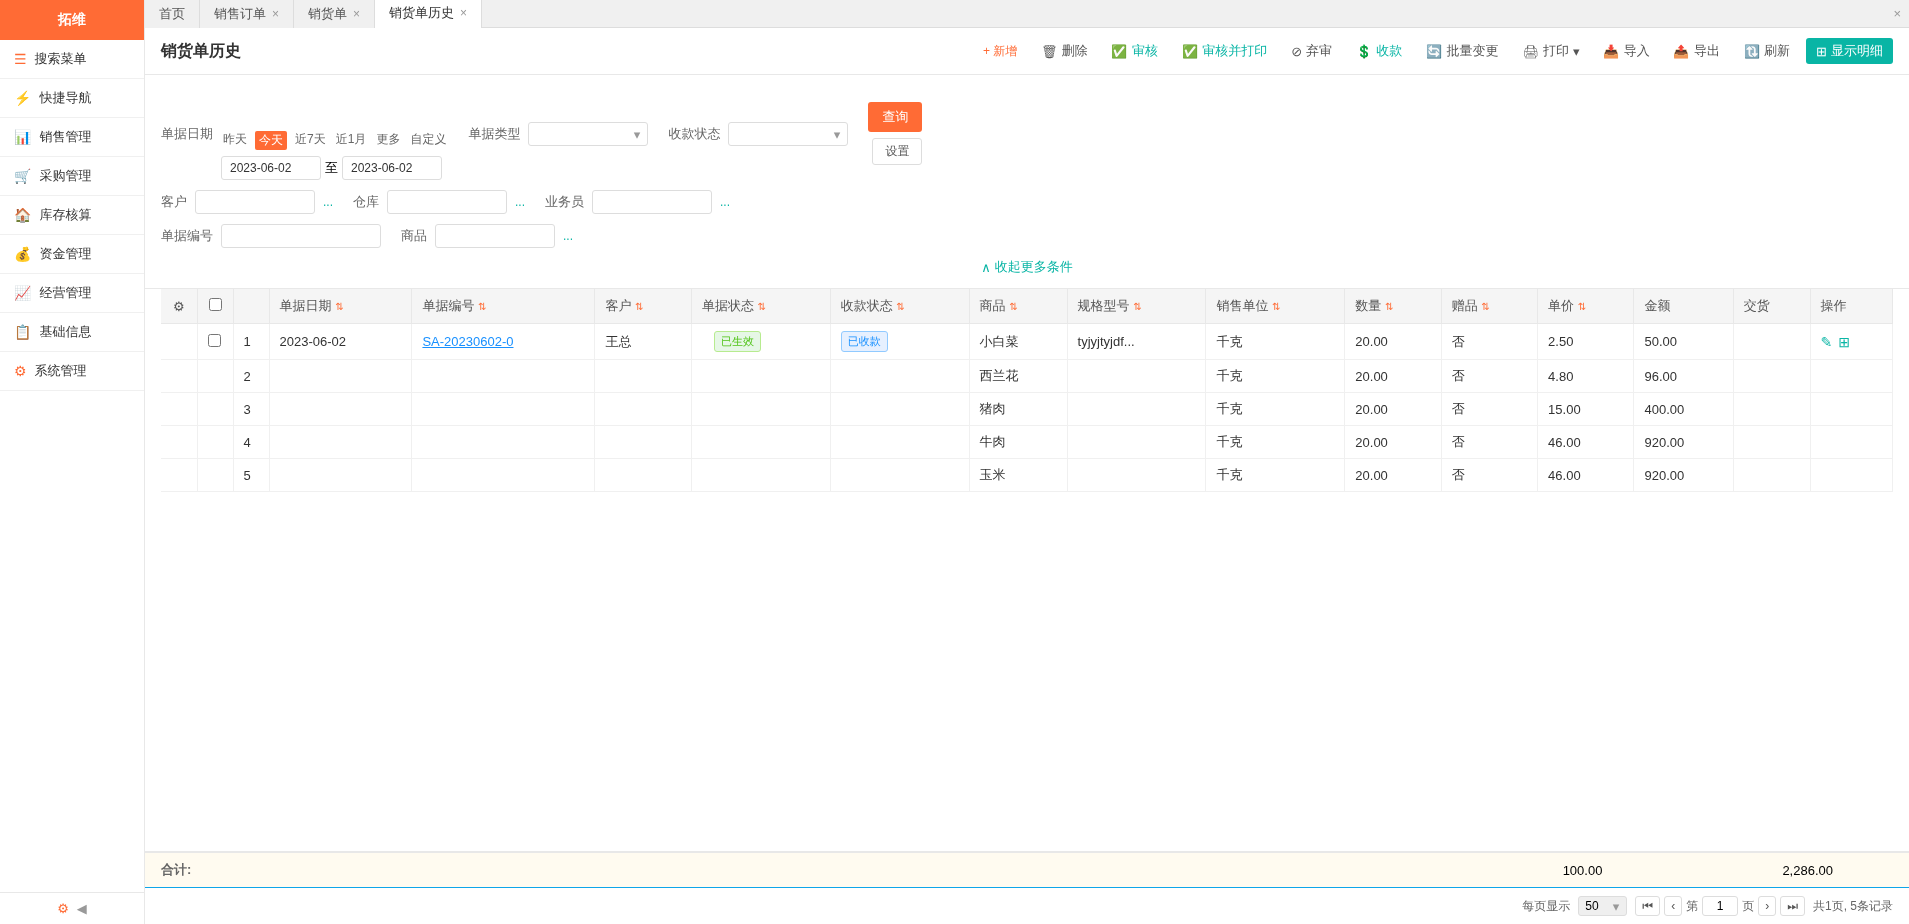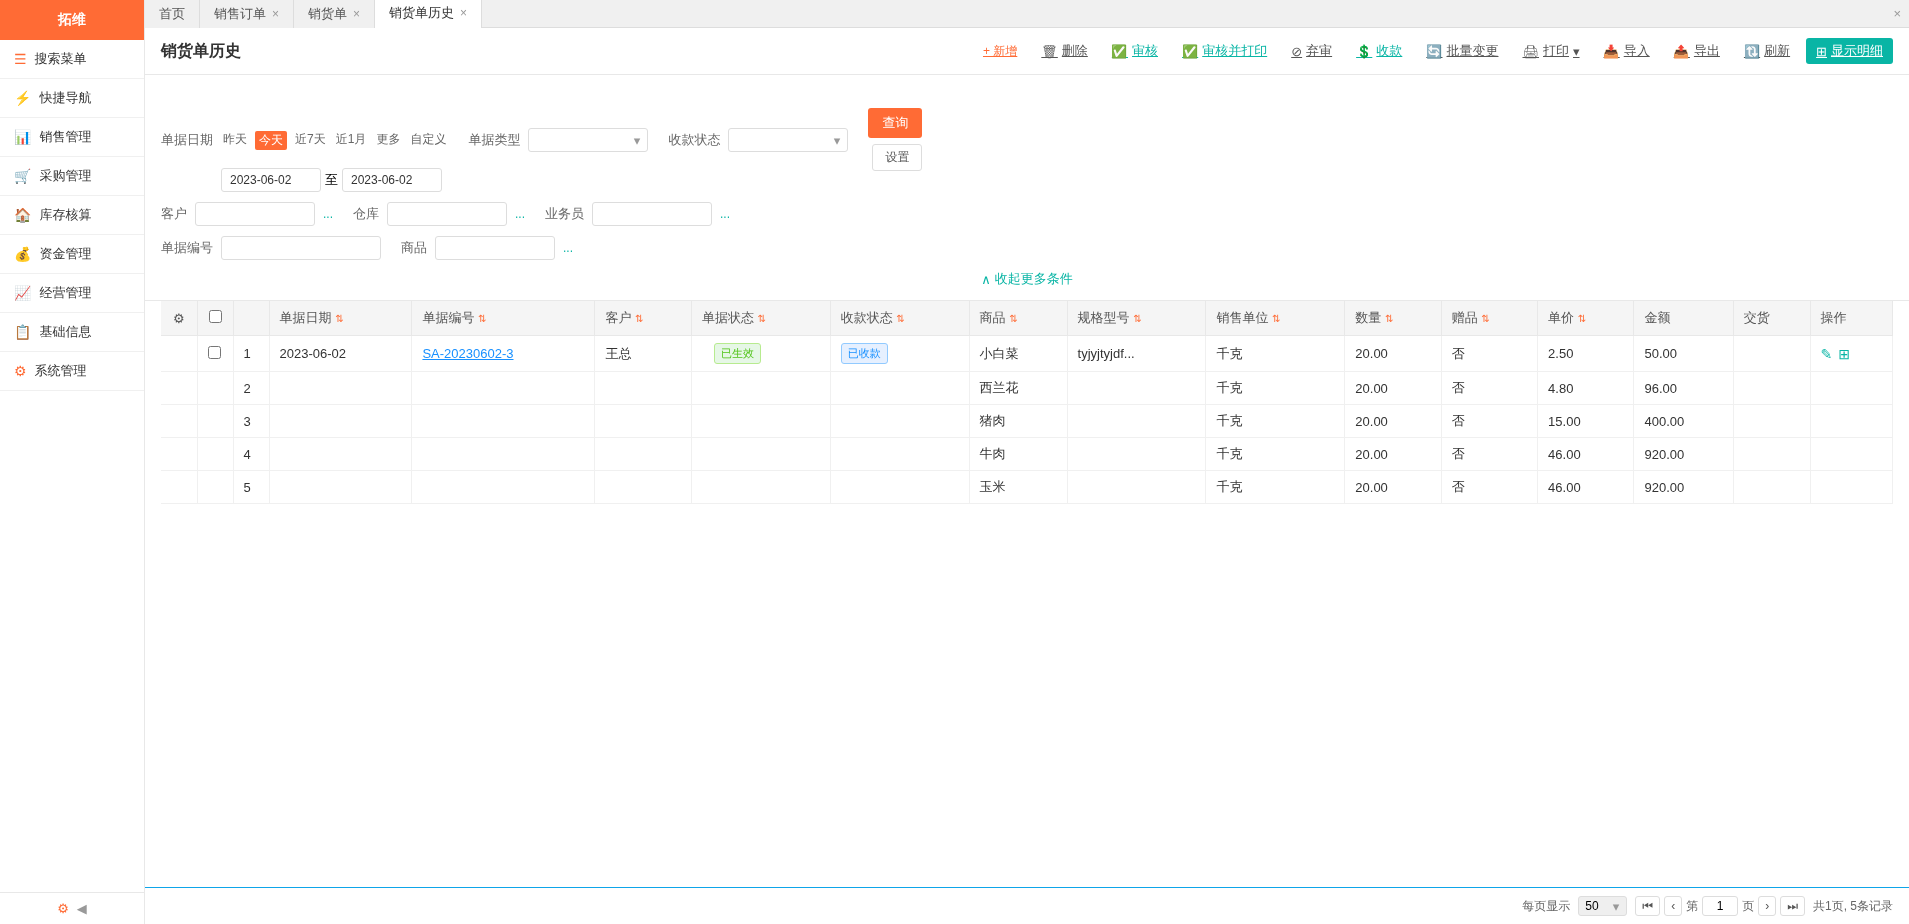--- a/index.html
+++ b/index.html
@@ -104,21 +104,20 @@
       display: flex;
       align-items: center;
       gap: 4px;
       padding: 4px 8px;
       cursor: pointer;
       color: #555;
       font-size: 12px;
       border-radius: 3px;
       border: none;
       background: none;
-      text-decoration: underline;
     }
     .toolbar-btn.orange { color: #ff6b35; }
     .toolbar-btn.teal { color: #09b5a5; }
     .btn-display {
       background: #09b5a5;
       color: #fff !important;
       border-radius: 3px;
       padding: 4px 10px;
     }
 
@@ -312,21 +311,21 @@
     }
     .page-input {
       border: 1px solid #ddd;
       border-radius: 3px;
       padding: 2px 6px;
       width: 36px;
       text-align: center;
       font-size: 12px;
     }
     .page-info { color: #666; font-size: 12px; }
-    .filter-date-row { display: flex; flex-direction: column; gap: 14px; margin-top: 44px; }
+    .filter-date-row { display: flex; flex-direction: column; gap: 2px; margin-top: 44px; }
     .th-settings { width: 36px; text-align: center; }
     .th-check { width: 36px; text-align: center; }
   </style>
 </head>
 <body>
 
 <div class="sidebar">
   <div class="sidebar-logo">拓维</div>
   <div class="sidebar-item">
     <span class="icon">☰</span>
@@ -588,21 +587,21 @@
         </thead>
         <tbody id="table-body">
         <tr>
       <td></td>
       <td>
         <input type="checkbox" style="">
       </td>
       <td>1</td>
       <td>2023-06-02</td>
       <td>
-        <span class="link">SA-20230602-3</span>
+        <span class="link">SA-20230602-0</span>
       </td>
       <td>王总</td>
       <td>
         <span class="badge badge-green">已生效</span>
       </td>
       <td>
         <span class="badge badge-blue">已收款</span>
       </td>
       <td>小白菜</td>
       <td>tyjyjtyjdf...</td>
@@ -734,20 +733,27 @@
       <td>920.00</td>
       <td></td>
       <td>
         
       </td>
     </tr>
           </tbody>
       </table>
     </div>
 
+    <div class="table-footer">
+      <div class="footer-total">
+        <span class="footer-label">合计:</span>
+        <span style="flex:1; text-align:right; padding-right:160px;">100.00</span>
+        <span style="padding-right:60px;">2,286.00</span>
+      </div>
+    </div>
 
     <div class="pagination">
       <span class="page-size-label">每页显示</span>
       <div class="select-wrapper">
         <select class="page-size-select">
           <option value="50">50</option>
           <option value="100">100</option>
         </select>
       </div>
       <div class="page-nav">

